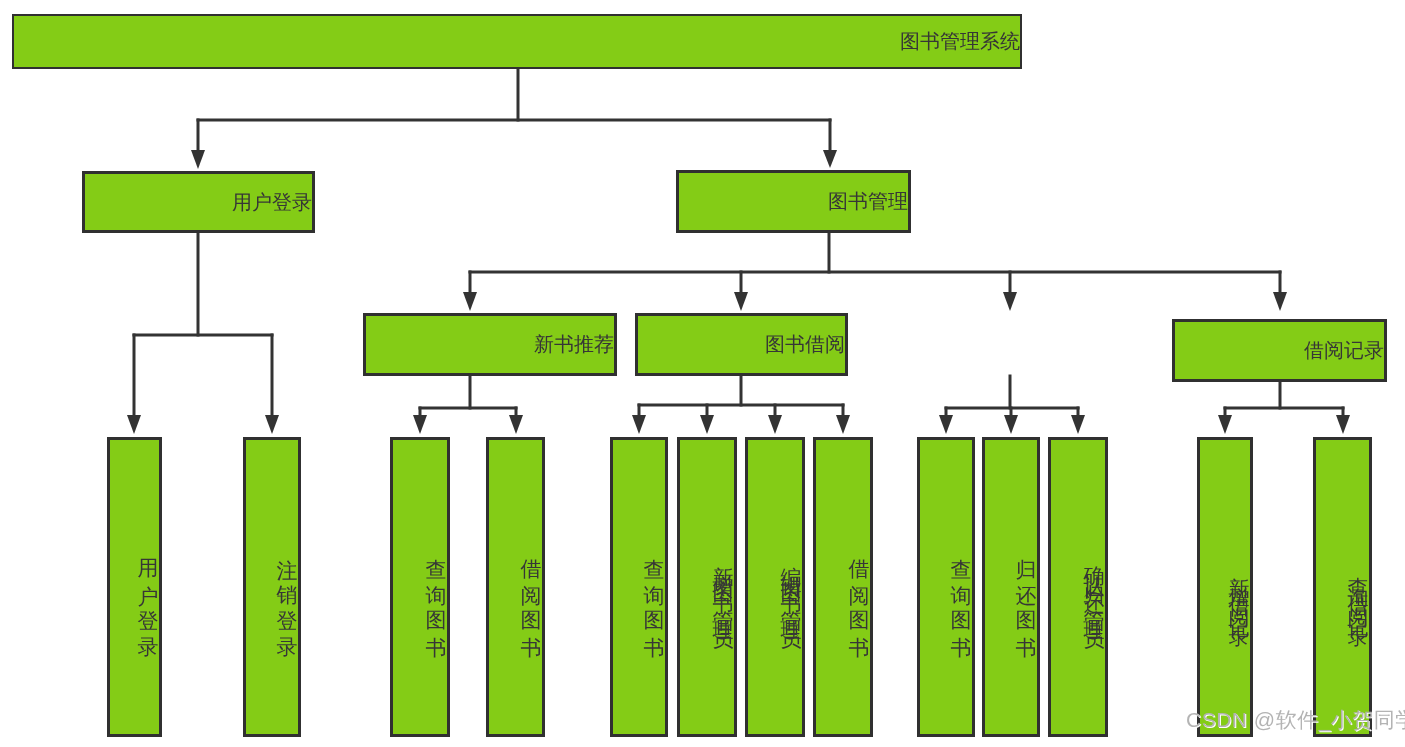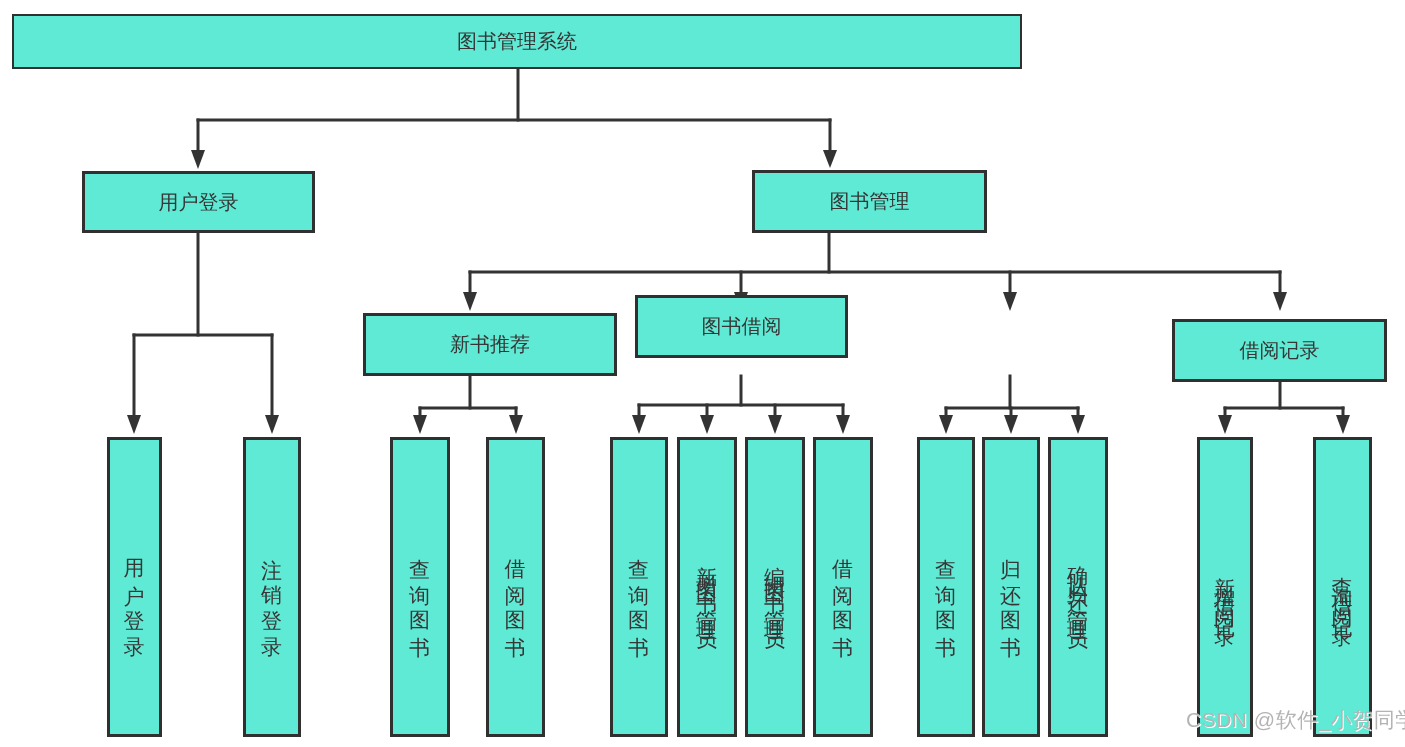--- a/index.html
+++ b/index.html
@@ -8,23 +8,23 @@
     width:1405px;height:747px;
     background:#ffffff;
     overflow:hidden;
     font-family:"Liberation Sans",sans-serif;
     color:#363636;
   }
   .wires{position:absolute;left:0;top:0;}
   .hbox,.vbox{
     position:absolute;
     box-sizing:border-box;
-    background:#5eead4;
+    background:#84cc16;
     border:3px solid #303030;
-    display:flex;align-items:center;justify-content:center;
+    display:flex;align-items:center;justify-content:flex-end;
   }
   .hbox{font-size:20px;}
   .root{border-width:2px;}
   .lbl{white-space:nowrap;}
   .vtext{
     writing-mode:vertical-rl;
     text-orientation:mixed;
     font-size:21px;
     line-height:1;
     white-space:nowrap;
@@ -124,28 +124,28 @@
     </g>
   </svg>
 
   <div class="hbox root" style="left:12px;top:14px;width:1010px;height:55px">
     <span class="lbl">图书管理系统</span>
   </div>
 
   <div class="hbox" style="left:82px;top:171px;width:233px;height:62px">
     <span class="lbl">用户登录</span>
   </div>
-  <div class="hbox" style="left:752px;top:170px;width:235px;height:63px">
+  <div class="hbox" style="left:676px;top:170px;width:235px;height:63px">
     <span class="lbl">图书管理</span>
   </div>
 
   <div class="hbox" style="left:363px;top:313px;width:254px;height:63px">
     <span class="lbl">新书推荐</span>
   </div>
-  <div class="hbox" style="left:635px;top:295px;width:213px;height:63px">
+  <div class="hbox" style="left:635px;top:313px;width:213px;height:63px">
     <span class="lbl">图书借阅</span>
   </div>
   <div class="hbox" style="left:1172px;top:319px;width:215px;height:63px">
     <span class="lbl">借阅记录</span>
   </div>
 
   <div class="vbox" style="left:107px;top:437px;width:55px;height:300px">
     <span class="vtext sp4">用户登录</span>
   </div>
   <div class="vbox" style="left:243px;top:437px;width:58px;height:300px">

